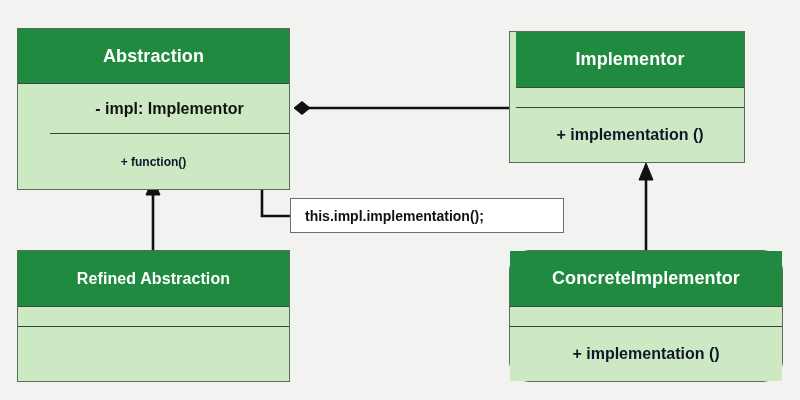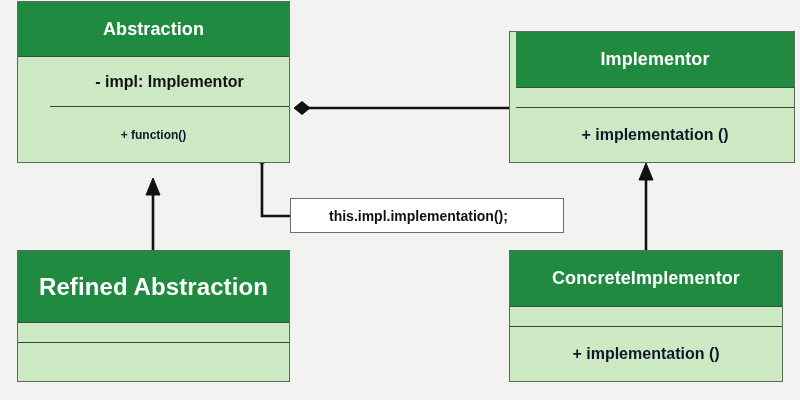--- a/index.html
+++ b/index.html
@@ -104,40 +104,40 @@
       <line x1="646" y1="250" x2="646" y2="175" stroke="#111111" stroke-width="2.6"></line>
       <polygon points="646,163 639,180 653,180" fill="#111111" stroke="#111111" stroke-width="1"></polygon>
     </g>
 
     <g>
       <path d="M262,160 L262,216 L291,216" fill="none" stroke="#111111" stroke-width="2.6"></path>
       <circle cx="262" cy="158" r="6" fill="#111111"></circle>
     </g>
   </svg>
 
-  <div class="uml-class" style="left:17px; top:1px; width:273px; height:162px;">
+  <div class="uml-class" style="left:17px; top:28px; width:273px; height:162px;">
     <div class="uml-header" style="height:55px; font-size:18px;">Abstraction</div>
     <div class="uml-attrs" style="height:50px; font-size:16px;margin-left:32px;">- impl: Implementor</div>
     <div class="uml-ops" style="height:55px; font-size:12px;">+ function()</div>
   </div>
 
-  <div class="uml-class" style="left:509px; top:31px; width:286px; height:132px;padding-left:6px;">
+  <div class="uml-class" style="left:509px; top:31px; width:236px; height:132px;padding-left:6px;">
     <div class="uml-header" style="height:56px; font-size:18px;">Implementor</div>
     <div class="uml-attrs" style="height:20px; font-size:15px;"></div>
     <div class="uml-ops" style="height:54px; font-size:16px;">+ implementation ()</div>
   </div>
 
   <div class="uml-class" style="left:17px; top:250px; width:273px; height:132px;">
-    <div class="uml-header" style="height:72px; font-size:24px;">Refined Abstraction</div>
+    <div class="uml-header" style="height:56px; font-size:16px;">Refined Abstraction</div>
     <div class="uml-attrs" style="height:20px; font-size:15px;"></div>
   </div>
 
-  <div class="uml-class" style="left:509px; top:250px; width:274px; height:132px;">
+  <div class="uml-class" style="left:509px; top:250px; width:274px; height:132px;border-radius:21px;">
     <div class="uml-header" style="height:56px; font-size:18px;">ConcreteImplementor</div>
     <div class="uml-attrs" style="height:20px; font-size:15px;"></div>
     <div class="uml-ops" style="height:54px; font-size:16px;">+ implementation ()</div>
   </div>
 
-  <div class="note-box" style="left:290px; top:198px; width:274px; height:35px;padding-left:24px;">
+  <div class="note-box" style="left:290px; top:198px; width:274px; height:35px;">
     <span class="note-text">this.impl.implementation();</span>
   </div>
 
 </div>
 
 </body></html>

